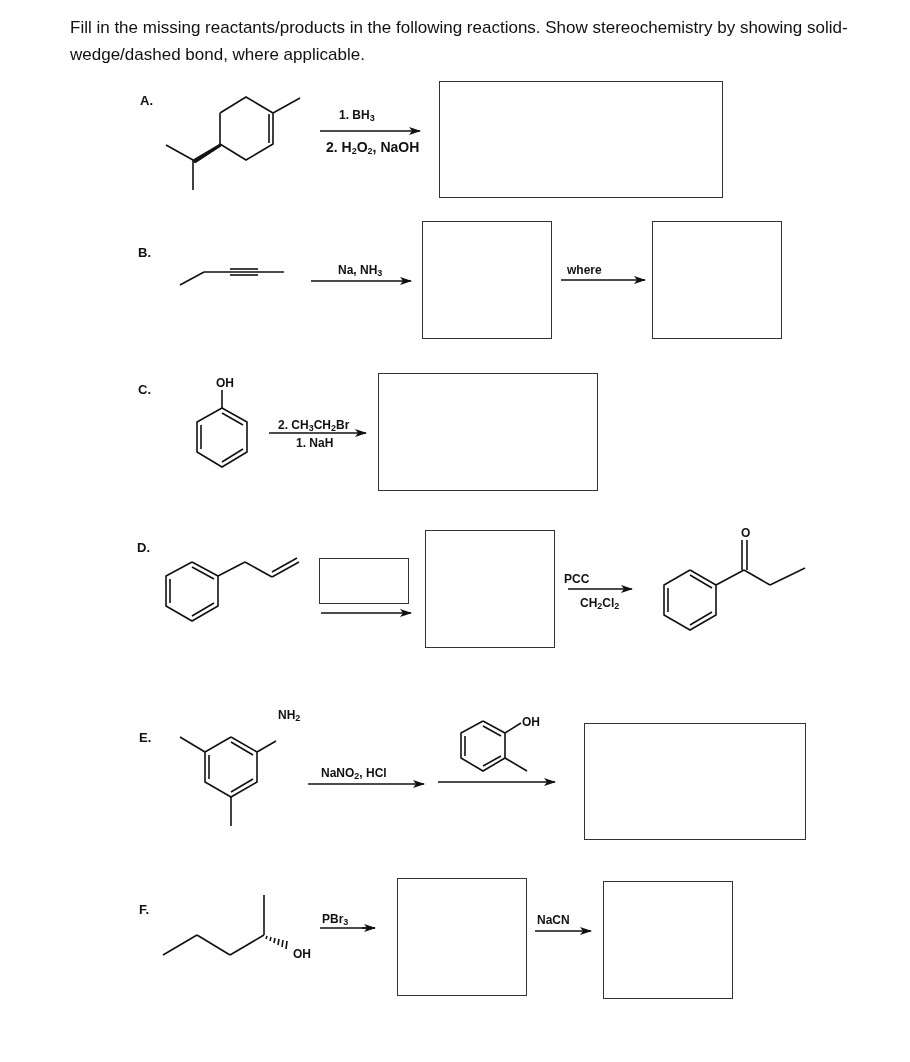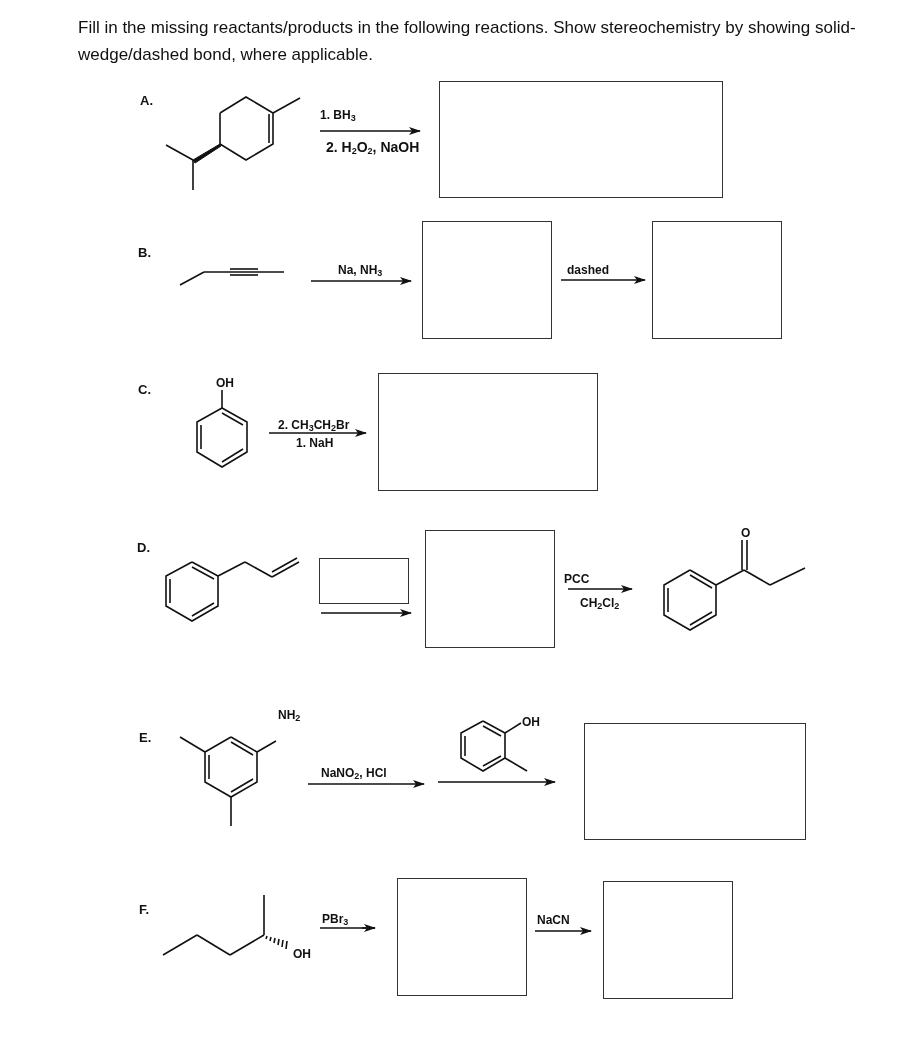--- a/index.html
+++ b/index.html
@@ -1,19 +1,19 @@
 <!DOCTYPE html>
 <html><head>
 <meta charset="utf-8">
 <style>
   html, body { margin: 0; padding: 0; background: #ffffff; }
   body { width: 910px; height: 1062px; position: relative; overflow: hidden; }
   .instructions {
     position: absolute; left: 70px; top: 14px; width: 800px;
-    font-family: "Liberation Sans", sans-serif; font-size: 17px; line-height: 27px; color: #111; margin-left: 8px;
+    font-family: "Liberation Sans", sans-serif; font-size: 17px; line-height: 27px; color: #111;
   }
   .label {
     position: absolute; font-family: "Liberation Sans", sans-serif;
     font-weight: bold; font-size: 13px; color: #111;
   }
   .reagent {
     position: absolute; font-family: "Liberation Sans", sans-serif;
     font-weight: bold; font-size: 12px; color: #111; white-space: nowrap;
   }
   .reagent sub { font-size: 9px; vertical-align: -2px; }
@@ -36,25 +36,25 @@
 <div class="box" style="left:439px;top:81px;width:284px;height:117px"></div>
 <div class="box" style="left:422px;top:221px;width:130px;height:118px"></div>
 <div class="box" style="left:652px;top:221px;width:130px;height:118px"></div>
 <div class="box" style="left:378px;top:373px;width:220px;height:118px"></div>
 <div class="box" style="left:319px;top:558px;width:90px;height:46px"></div>
 <div class="box" style="left:425px;top:530px;width:130px;height:118px"></div>
 <div class="box" style="left:584px;top:723px;width:222px;height:117px"></div>
 <div class="box" style="left:397px;top:878px;width:130px;height:118px"></div>
 <div class="box" style="left:603px;top:881px;width:130px;height:118px"></div>
 
-<div class="reagent" style="left:320px;top:108px"><span>1. BH</span><sub>3</sub></div>
+<div class="reagent" style="left:339px;top:108px"><span>1. BH</span><sub>3</sub></div>
 <div class="reagent" style="left:326px;top:139px;font-size:14px"><span>2. H</span><sub>2</sub><span>O</span><sub>2</sub><span>, NaOH</span></div>
 
 <div class="reagent" style="left:338px;top:263px"><span>Na, NH</span><sub>3</sub></div>
-<div class="reagent" style="left:567px;top:263px">dashed</div>
+<div class="reagent" style="left:567px;top:263px">where</div>
 
 <div class="reagent" style="left:296px;top:436px">1. NaH</div>
 <div class="reagent" style="left:278px;top:418px"><span>2. CH</span><sub>3</sub><span>CH</span><sub>2</sub><span>Br</span></div>
 
 <div class="reagent" style="left:564px;top:572px">PCC</div>
 <div class="reagent" style="left:580px;top:596px"><span>CH</span><sub>2</sub><span>Cl</span><sub>2</sub></div>
 
 <div class="reagent" style="left:321px;top:766px"><span>NaNO</span><sub>2</sub><span>, HCl</span></div>
 
 <div class="reagent" style="left:322px;top:912px"><span>PBr</span><sub>3</sub></div>

